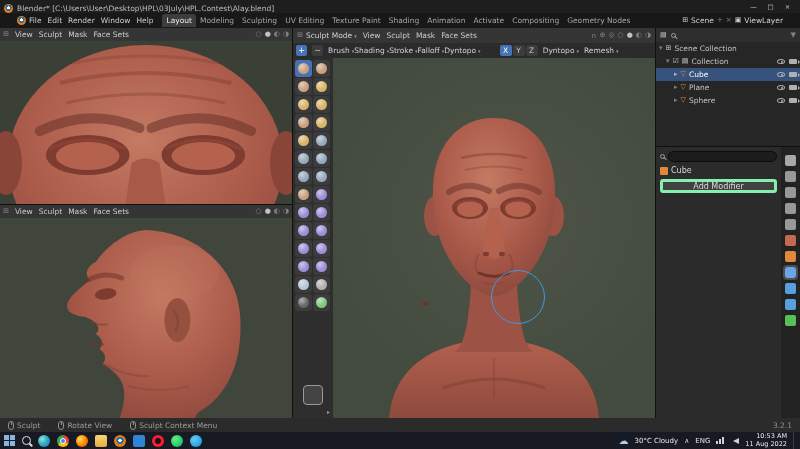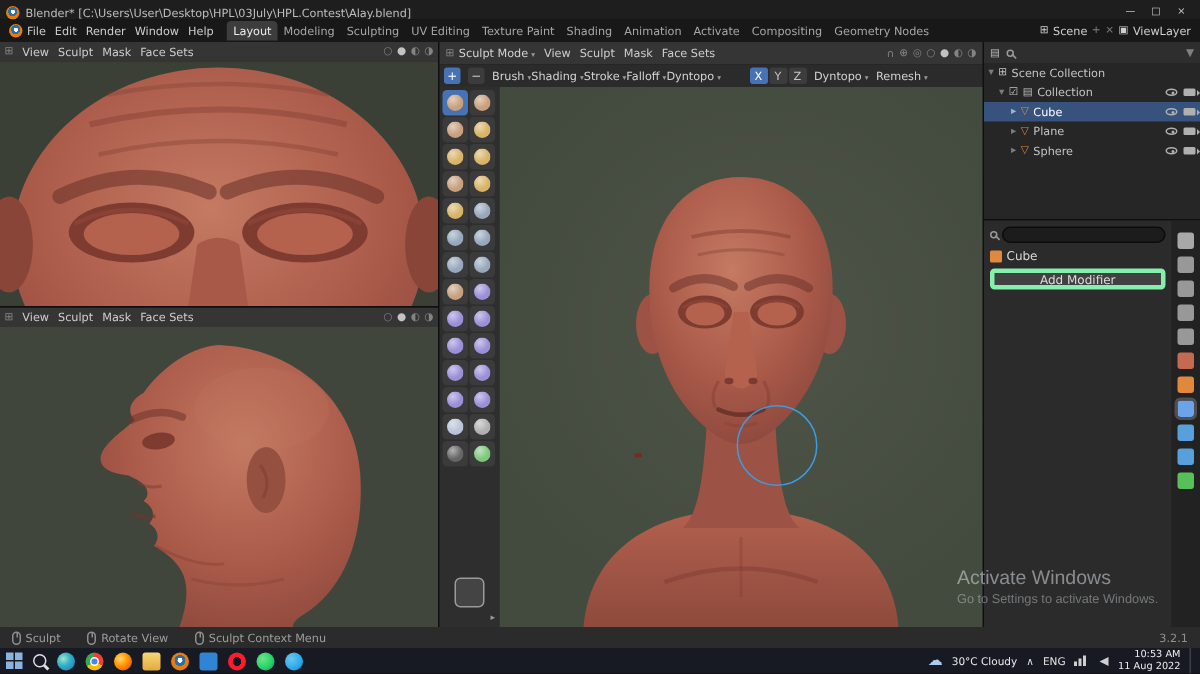--- a/index.html
+++ b/index.html
@@ -12,21 +12,21 @@
     padding:0 4px;font-size:7.5px;color:#bdbdbd;flex:0 0 auto}
   .blogo{width:9px;height:9px;border-radius:50%;flex:0 0 auto;
     background:radial-gradient(circle at 50% 42%,#fff 20%,#2a6fa8 21% 44%,#e87d0d 45%)}
   #title-text{white-space:nowrap;overflow:hidden}
   .win-controls{margin-left:auto;display:flex}
   .win-btn{width:17px;height:12px;display:flex;align-items:center;justify-content:center;
     font-size:6.5px;color:#d4d4d4}
   .win-btn.close{background:#7c1f1f00}
 
   
-  #menubar{height:15px;background:#181818;display:flex;align-items:center;padding:0 6px;
+  #menubar{height:15px;background:#181818;display:flex;align-items:center;padding:0 17px;
     font-size:7.5px;flex:0 0 auto;white-space:nowrap;overflow:hidden}
   .hmenus{display:flex;align-items:center}
   .menu-item{padding:1px 3px;border-radius:2px;color:#cdcdcd;white-space:nowrap}
   #workspace-tabs{display:flex;align-items:center;margin-left:6px;height:15px;overflow:hidden}
   .ws-tab{padding:2px 4px 2px;border-radius:3px 3px 0 0;color:#a6a6a6;white-space:nowrap}
   .ws-tab.active{background:#3d3d3d;color:#ececec}
   #scene-block{margin-left:auto;display:flex;align-items:center;gap:3px;color:#cfcfcf}
   .glyph{font-size:7px;line-height:1}
   .dim{opacity:.55}
   .rot180{display:inline-block;transform:rotate(180deg)}
@@ -551,24 +551,20 @@
             <div class="prop-tab" style="background: rgb(196, 106, 80);"></div>
             <div class="prop-tab" style="background: rgb(224, 136, 60);"></div>
             <div class="prop-tab active" style="background: rgb(107, 164, 232);"></div>
             <div class="prop-tab" style="background: rgb(88, 160, 220);"></div>
             <div class="prop-tab" style="background: rgb(88, 160, 220);"></div>
             <div class="prop-tab" style="background: rgb(88, 192, 88);"></div>
           </div>
       </div>
     </div>
 
-    <div id="watermark">
-      <div class="wm1">Activate Windows</div>
-      <div class="wm2">Go to Settings to activate Windows.</div>
-    </div>
   </div>
 
   <div id="statusbar">
     <span class="hint">
       <span class="mouse"></span>
       <span>Sculpt</span>
     </span>
     <span class="hint">
       <span class="mouse"></span>
       <span>Rotate View</span>

